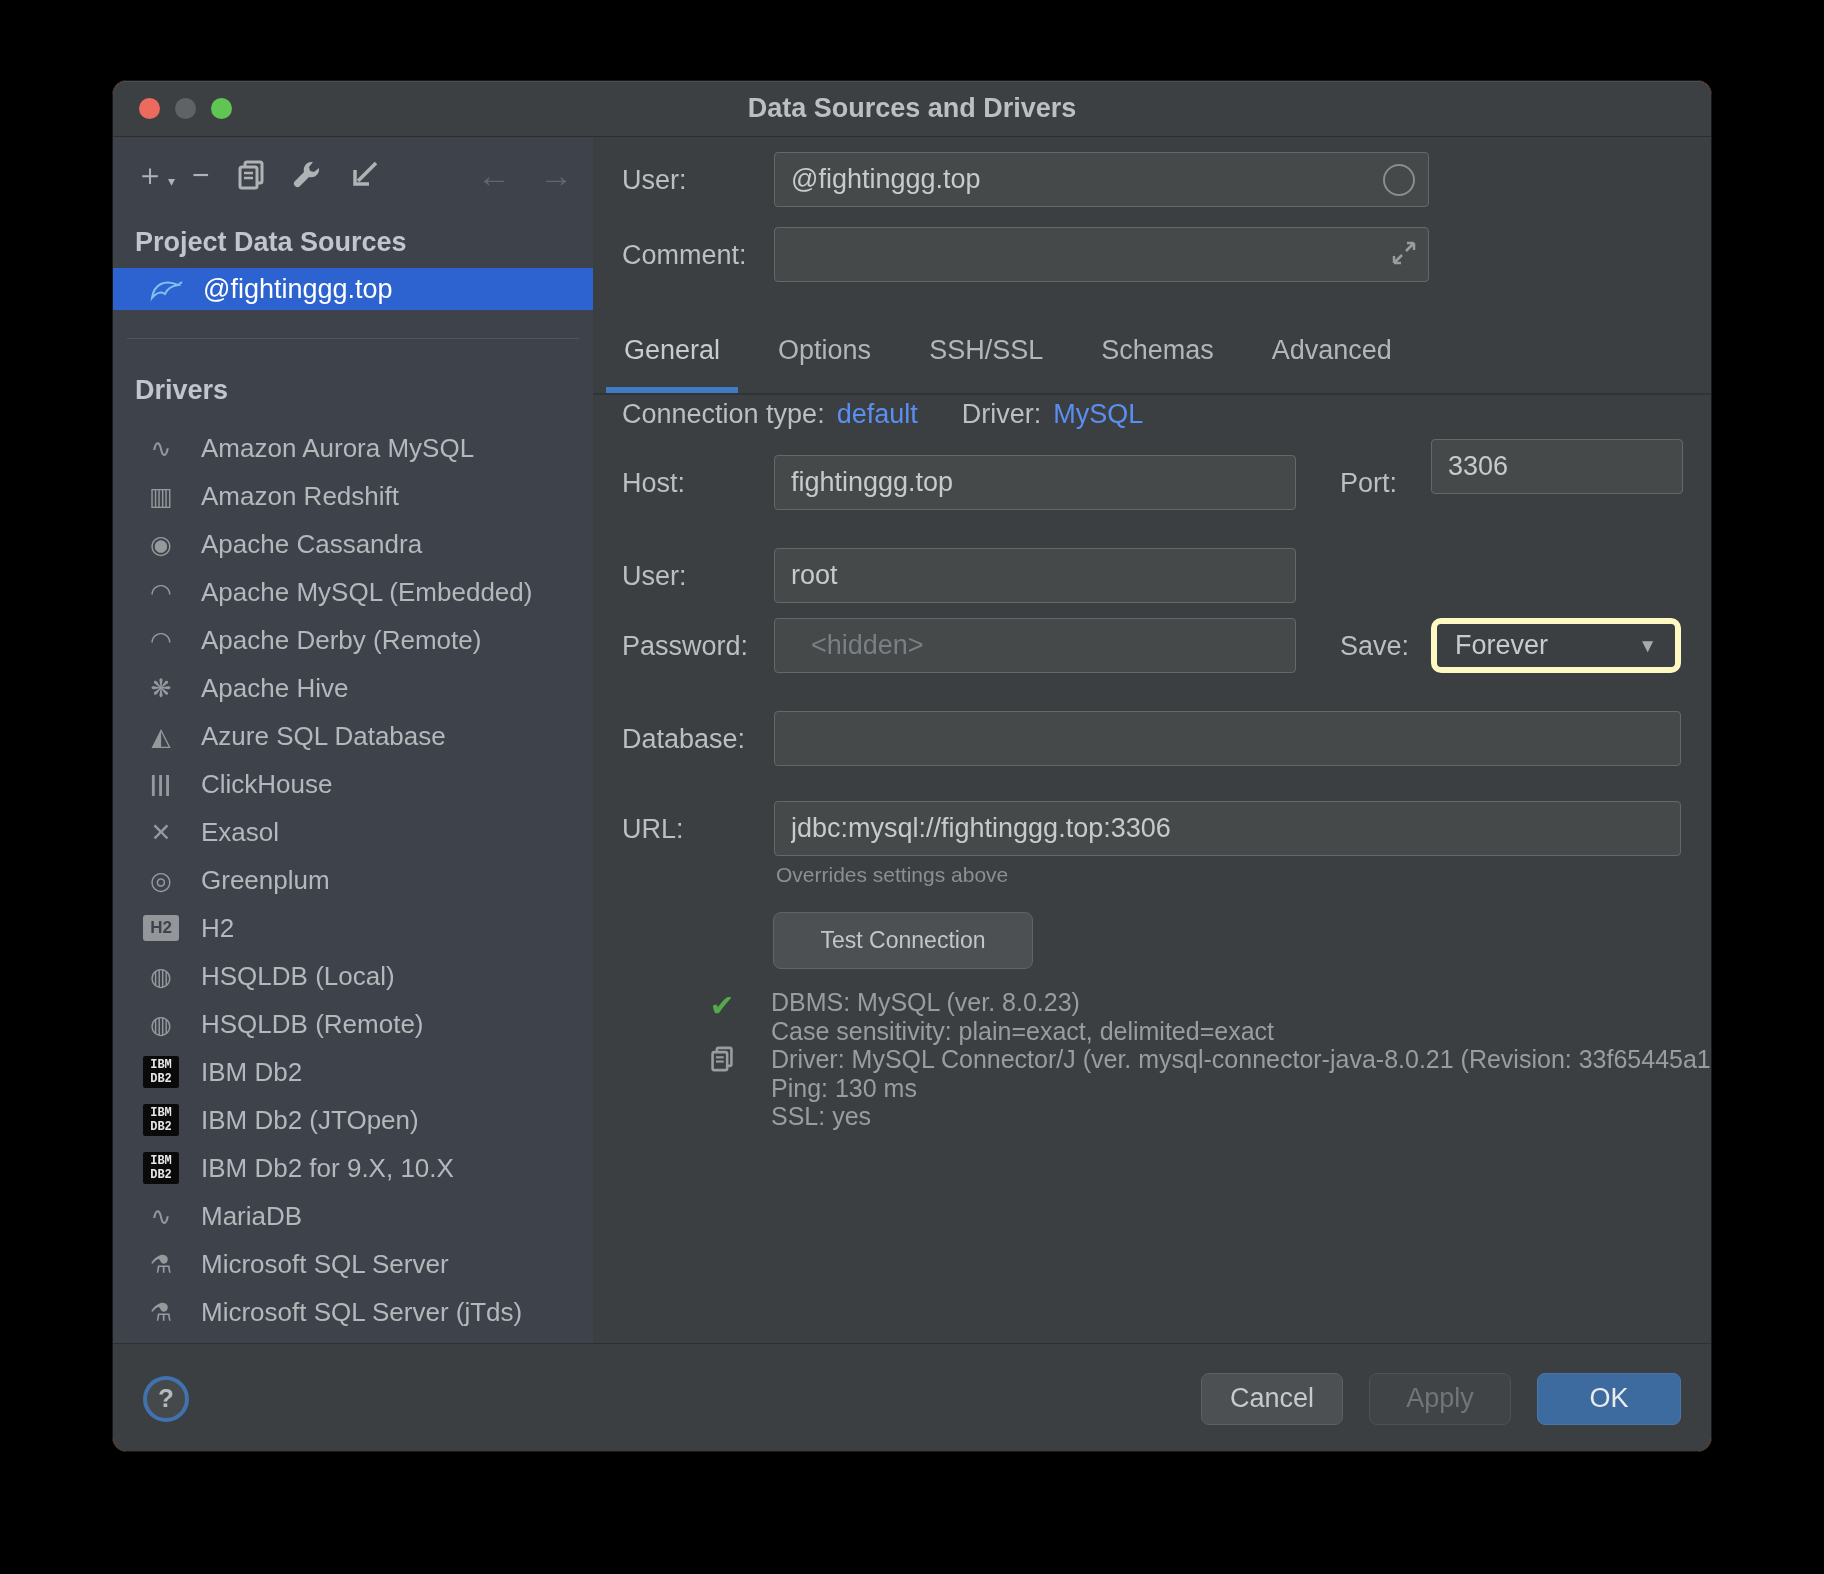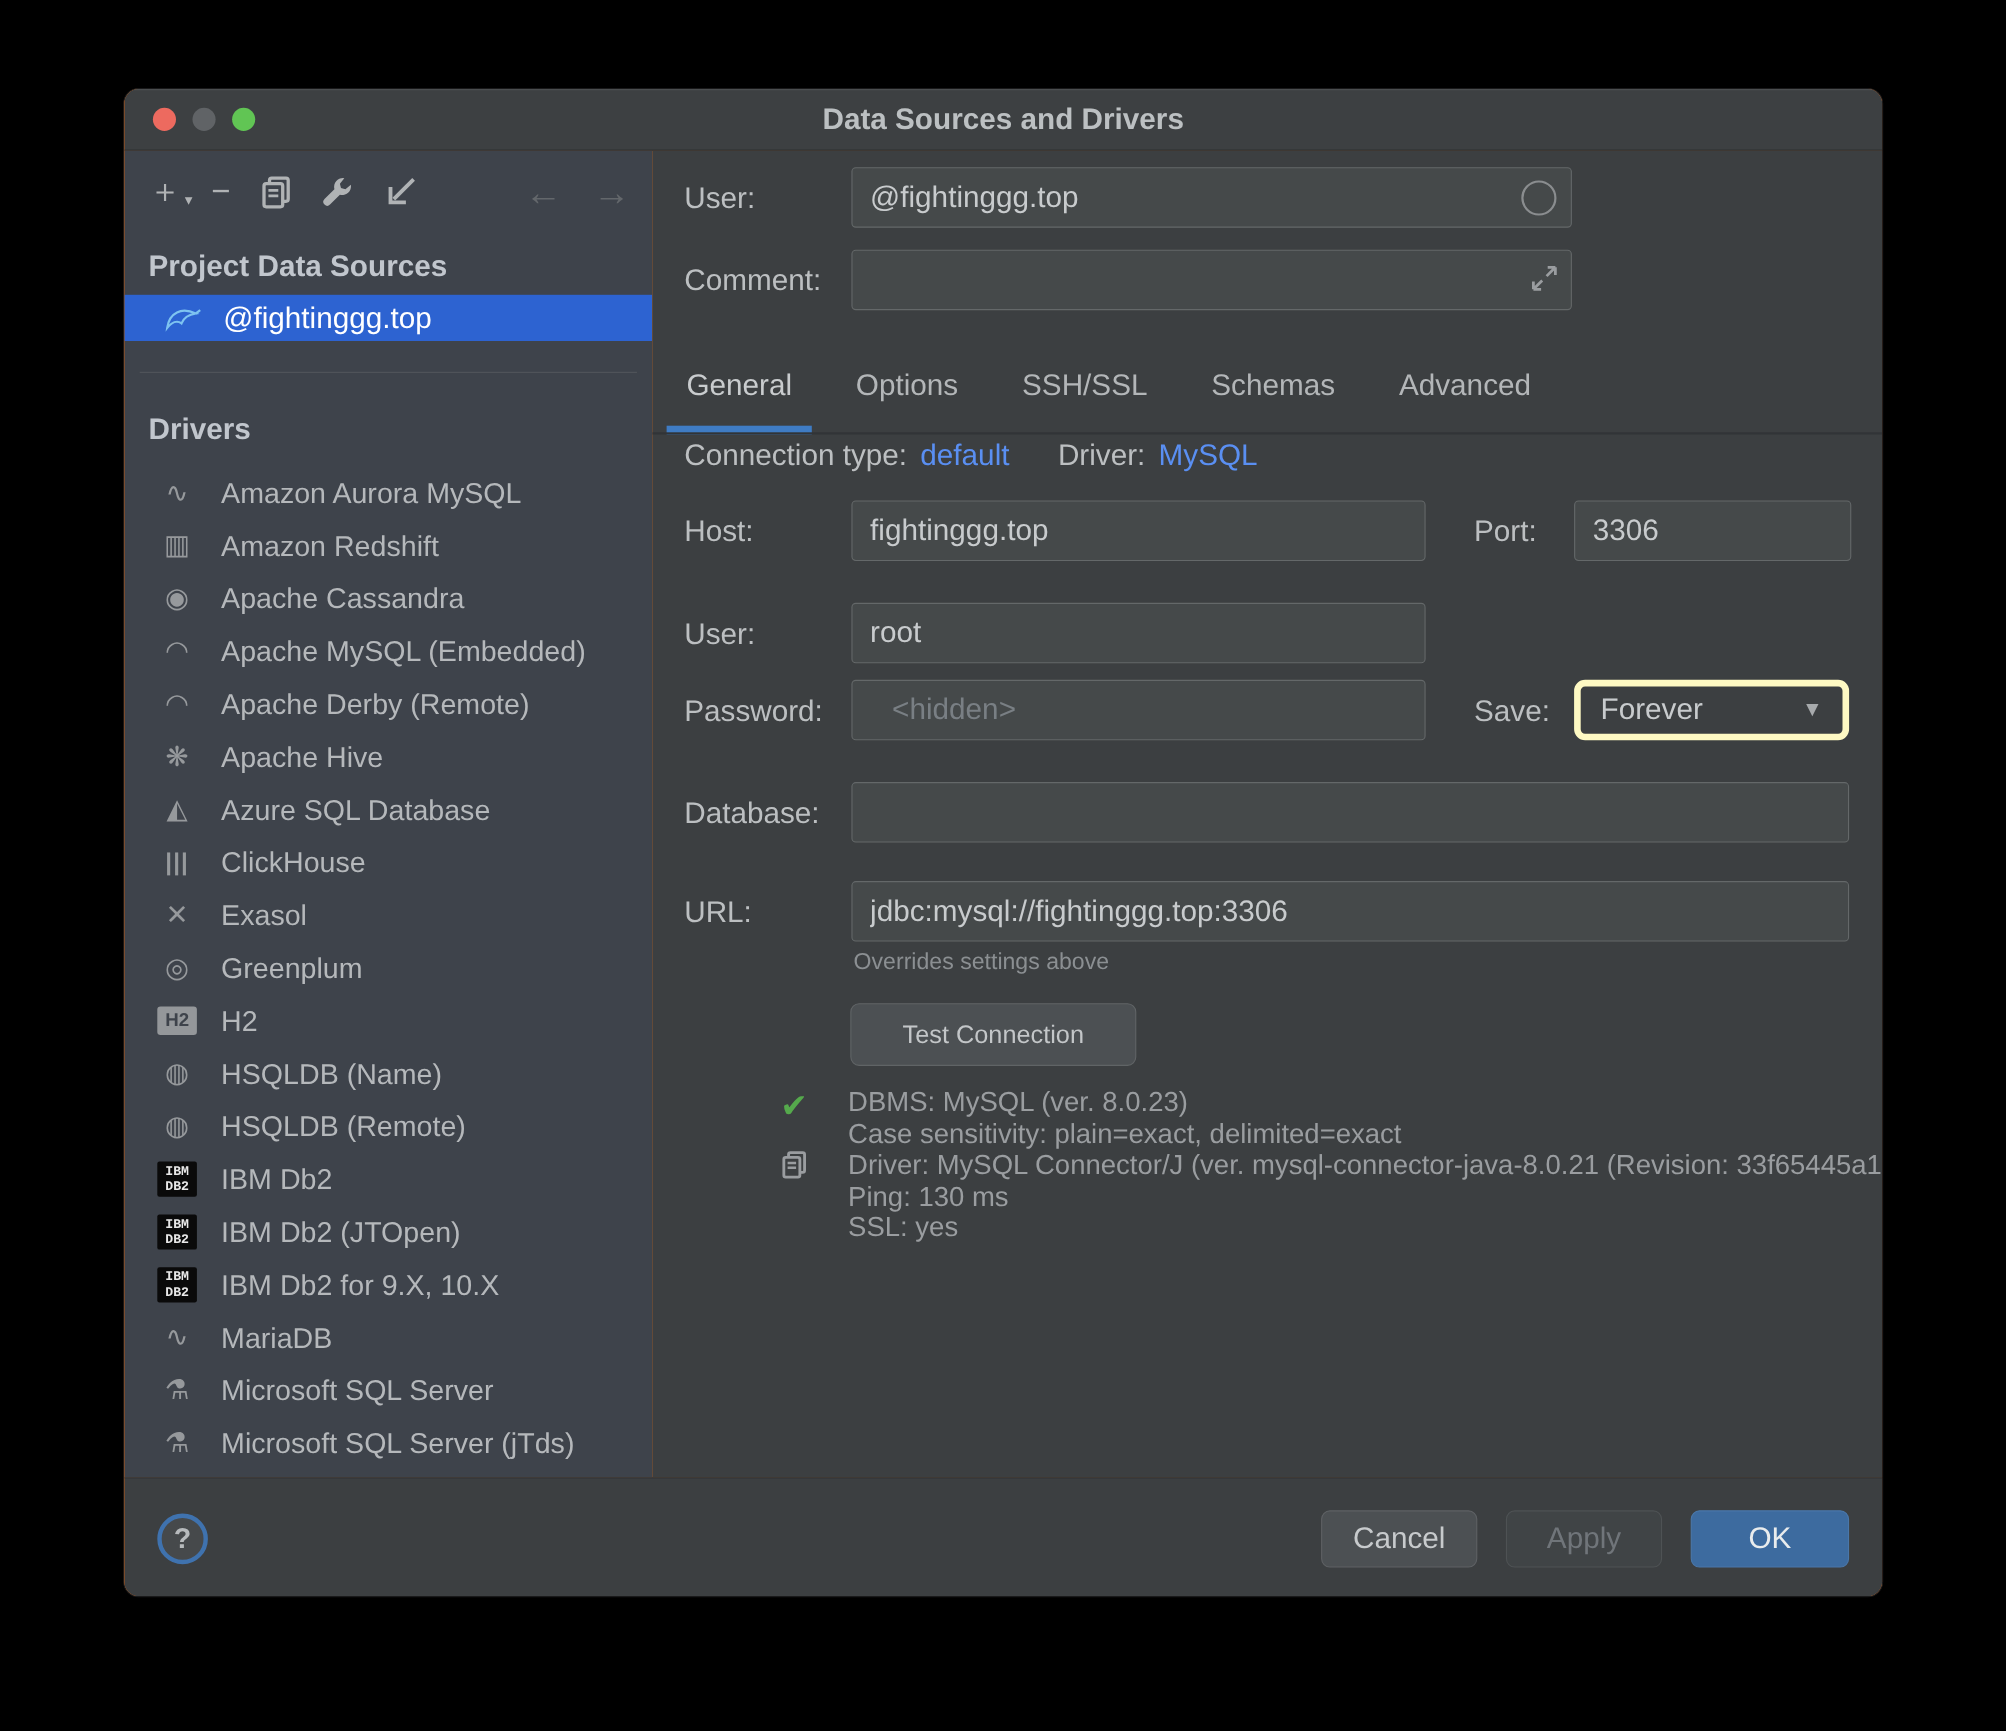--- a/index.html
+++ b/index.html
@@ -176,21 +176,21 @@
           <div class="drv">
             <span class="drv-ico">◎</span>
             <span class="drv-label">Greenplum</span>
           </div>
           <div class="drv">
             <span class="drv-ico badge">H2</span>
             <span class="drv-label">H2</span>
           </div>
           <div class="drv">
             <span class="drv-ico">◍</span>
-            <span class="drv-label">HSQLDB (Name)</span>
+            <span class="drv-label">HSQLDB (Local)</span>
           </div>
           <div class="drv">
             <span class="drv-ico">◍</span>
             <span class="drv-label">HSQLDB (Remote)</span>
           </div>
           <div class="drv">
             <span class="drv-ico badge2">
               <i>IBM</i>
               <i>DB2</i>
             </span>
@@ -258,21 +258,21 @@
         <span class="link">default</span>
         <span style="width:44px"></span>
         <span>Driver:</span>
         <span style="width:12px"></span>
         <span class="link">MySQL</span>
       </div>
 
       <span class="lbl" style="top:331px">Host:</span>
       <input class="field" style="left: 181px; top: 318px; width: 522px;" value="fightinggg.top">
       <span class="lbl" style="left:747px;top:331px">Port:</span>
-      <input class="field" style="left: 838px; top: 318px; width: 252px;" value="3306">
+      <input class="field" style="left: 838px; top: 302px; width: 252px;" value="3306">
 
       <span class="lbl" style="top:424px">User:</span>
       <input class="field" style="left: 181px; top: 411px; width: 522px;" value="root">
 
       <span class="lbl" style="top:494px">Password:</span>
       <input class="field" style="left: 181px; top: 481px; width: 522px; padding-left: 36px;" placeholder="&lt;hidden&gt;">
       <span class="lbl" style="left:747px;top:494px">Save:</span>
       <div class="savebox" style="left:838px;top:481px;width:250px;">
         <span>Forever</span>
         <span class="arrow">▼</span>

